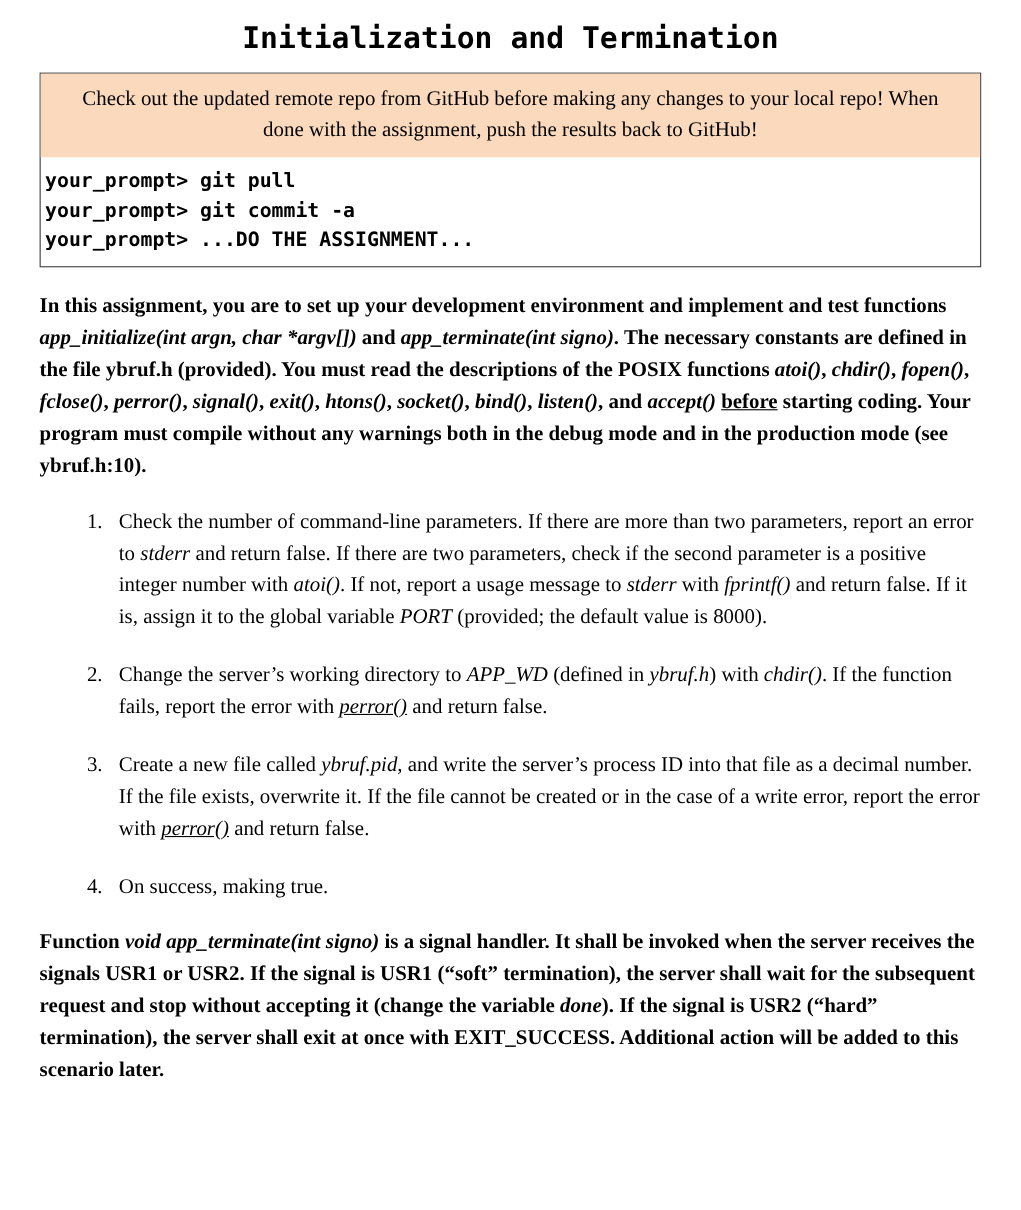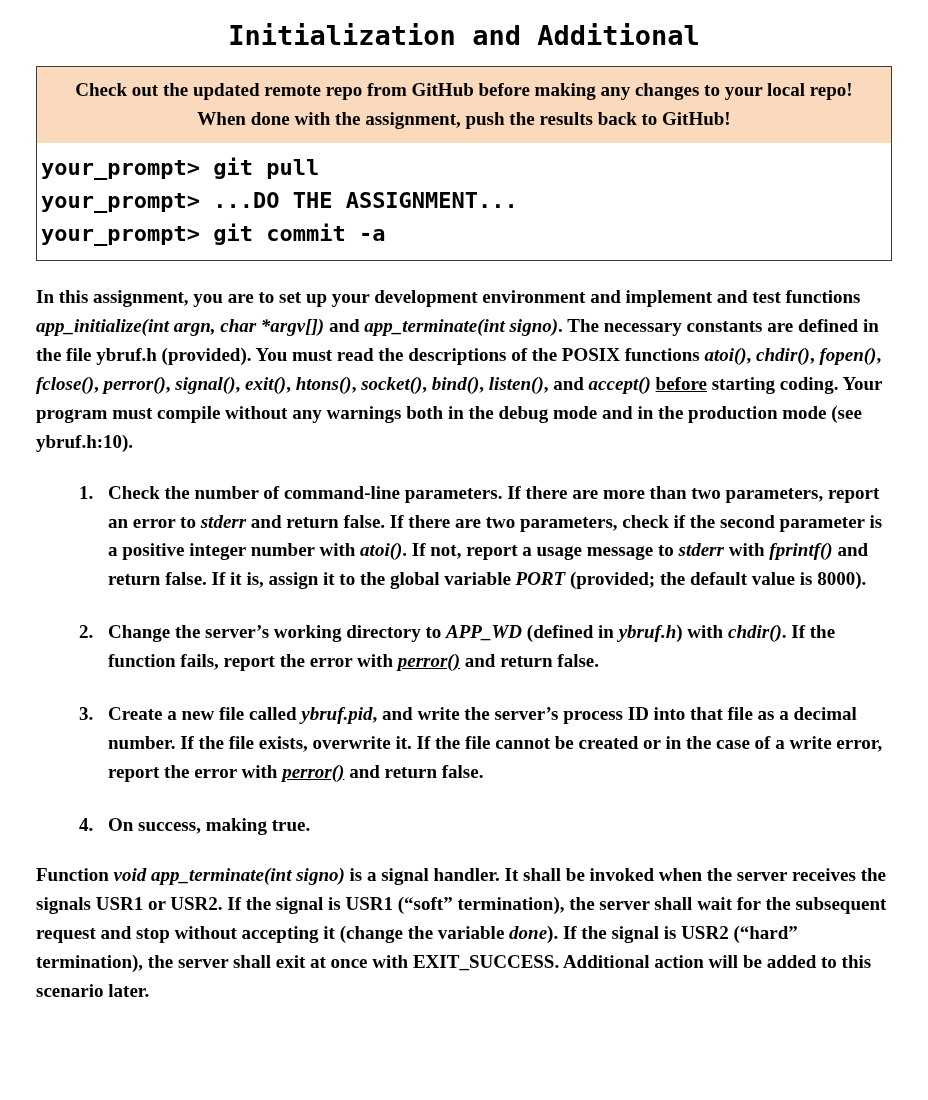--- a/index.html
+++ b/index.html
@@ -32,68 +32,66 @@
   }
   .repo-box{
     border:1.5px solid var(--border-color);
     background:#ffffff;
   }
   .notice{
     background:var(--notice-bg);
     text-align:center;
     padding:9px 26px 10px 26px;
     line-height:1.5;
-    font-weight:bold;
   }
   .terminal{
     font-family:"DejaVu Sans Mono","Liberation Mono",monospace;
     font-weight:bold;
-    font-size:22px;
+    font-size:18px;
     line-height:1.5;
     padding:8px 8px 10px 4px;
   }
   .terminal .tline{
     white-space:pre;
   }
   p.body-par{
     margin:22px 0 22px 0;
     font-weight:bold;
   }
   ol.tasks{
     margin:10px 0;
     padding-left:62px;
-    font-weight:bold;
   }
   ol.tasks li{
     margin:0 0 24px 0;
     padding-left:10px;
   }
   ol.tasks li:last-child{
     margin-bottom:22px;
   }
   .it{font-style:italic;}
   .ul{text-decoration:underline;}
   span[data-name="inline-link"]{
     color:inherit;
     cursor:pointer;
   }
 </style>
 </head>
 <body>
 
 <div class="page" data-name="document-page">
 
-  <h1 class="doc-title" data-name="page-title">Initialization and Additional</h1>
+  <h1 class="doc-title" data-name="page-title">Initialization and Termination</h1>
 
   <div class="repo-box" data-name="repo-instructions-box">
     <div class="notice" data-name="github-notice">Check out the updated remote repo from GitHub before making any changes to your local repo! When done with the assignment, push the results back to GitHub!</div>
     <div class="terminal" data-name="terminal-code-block">
       <div class="tline" data-name="terminal-line">your_prompt&gt; git pull</div>
+      <div class="tline" data-name="terminal-line">your_prompt&gt; git commit -a</div>
       <div class="tline" data-name="terminal-line">your_prompt&gt; ...DO THE ASSIGNMENT...</div>
-      <div class="tline" data-name="terminal-line">your_prompt&gt; git commit -a</div>
     </div>
   </div>
 
   <p class="body-par" data-name="paragraph-intro"><span data-name="text-run">In this assignment, you are to set up your development environment and implement and test functions </span><span class="it" data-name="text-run">app_initialize(int argn, char *argv[])</span><span data-name="text-run"> and </span><span class="it" data-name="text-run">app_terminate(int signo)</span><span data-name="text-run">. The necessary constants are defined in the file ybruf.h (provided). You must read the descriptions of the POSIX functions </span><span class="it" data-name="text-run">atoi()</span><span data-name="text-run">, </span><span class="it" data-name="text-run">chdir()</span><span data-name="text-run">, </span><span class="it" data-name="text-run">fopen()</span><span data-name="text-run">, </span><span class="it" data-name="text-run">fclose()</span><span data-name="text-run">, </span><span class="it" data-name="text-run">perror()</span><span data-name="text-run">, </span><span class="it" data-name="text-run">signal()</span><span data-name="text-run">, </span><span class="it" data-name="text-run">exit()</span><span data-name="text-run">, </span><span class="it" data-name="text-run">htons()</span><span data-name="text-run">, </span><span class="it" data-name="text-run">socket()</span><span data-name="text-run">, </span><span class="it" data-name="text-run">bind()</span><span data-name="text-run">, </span><span class="it" data-name="text-run">listen()</span><span data-name="text-run">, and </span><span class="it" data-name="text-run">accept()</span><span data-name="text-run"> </span><span class="ul" data-name="text-run">before</span><span data-name="text-run"> starting coding. Your program must compile without any warnings both in the debug mode and in the production mode (see ybruf.h:10).</span></p>
 
 
   <ol class="tasks" data-name="task-list">
     <li data-name="task-item"><span data-name="text-run">Check the number of command-line parameters. If there are more than two parameters, report an error to </span><span class="it" data-name="text-run">stderr</span><span data-name="text-run"> and return false. If there are two parameters, check if the second parameter is a positive integer number with </span><span class="it" data-name="text-run">atoi()</span><span data-name="text-run">. If not, report a usage message to </span><span class="it" data-name="text-run">stderr</span><span data-name="text-run"> with </span><span class="it" data-name="text-run">fprintf()</span><span data-name="text-run"> and return false. If it is, assign it to the global variable </span><span class="it" data-name="text-run">PORT</span><span data-name="text-run"> (provided; the default value is 8000).</span></li>
     <li data-name="task-item"><span data-name="text-run">Change the server’s working directory to </span><span class="it" data-name="text-run">APP_WD</span><span data-name="text-run"> (defined in </span><span class="it" data-name="text-run">ybruf.h</span><span data-name="text-run">) with </span><span class="it" data-name="text-run">chdir()</span><span data-name="text-run">. If the function fails, report the error with </span><span class="it ul" data-name="inline-link">perror()</span><span data-name="text-run"> and return false.</span></li>
     <li data-name="task-item"><span data-name="text-run">Create a new file called </span><span class="it" data-name="text-run">ybruf.pid</span><span data-name="text-run">, and write the server’s process ID into that file as a decimal number. If the file exists, overwrite it. If the file cannot be created or in the case of a write error, report the error with </span><span class="it ul" data-name="inline-link">perror()</span><span data-name="text-run"> and return false.</span></li>

